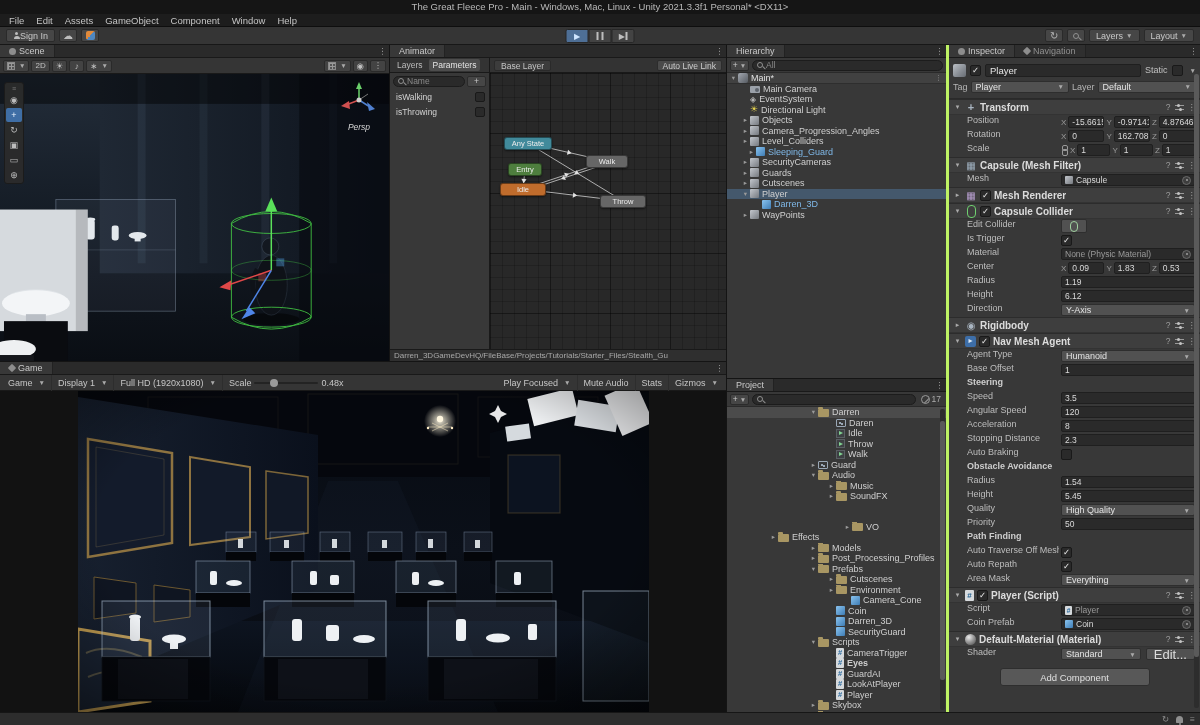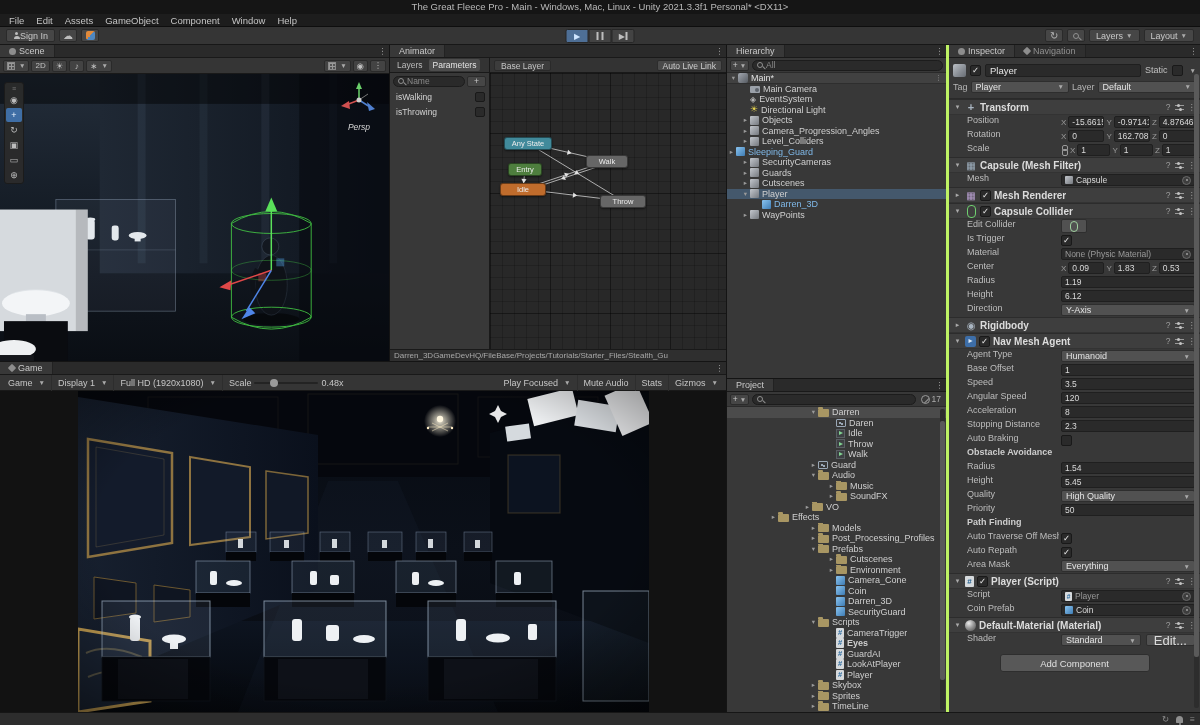--- a/index.html
+++ b/index.html
@@ -687,21 +687,21 @@
             <div class="trow" style="padding-left: 14px;">
               <span class="arrow">▸</span>
               <span class="ticon i-gameobject"></span>
               <span class="lbl">Camera_Progression_Angles</span>
             </div>
             <div class="trow" style="padding-left: 14px;">
               <span class="arrow">▸</span>
               <span class="ticon i-gameobject"></span>
               <span class="lbl">Level_Colliders</span>
             </div>
-            <div class="trow" style="padding-left: 0;">
+            <div class="trow" style="padding-left: 20px;">
               <span class="arrow">▸</span>
               <span class="ticon i-prefab"></span>
               <span class="lbl prefab">Sleeping_Guard</span>
             </div>
             <div class="trow" style="padding-left: 14px;">
               <span class="arrow">▸</span>
               <span class="ticon i-gameobject"></span>
               <span class="lbl">SecurityCameras</span>
             </div>
             <div class="trow" style="padding-left: 14px;">
@@ -789,21 +789,21 @@
             <div class="trow" style="padding-left: 100px;">
               <span class="arrow">▸</span>
               <span class="ticon i-folder"></span>
               <span class="lbl">Music</span>
             </div>
             <div class="trow" style="padding-left: 100px;">
               <span class="arrow">▸</span>
               <span class="ticon i-folder"></span>
               <span class="lbl">SoundFX</span>
             </div>
-            <div class="trow" style="padding-left: 76px;">
+            <div class="trow" style="padding-left: 116px; margin-top: 20px;">
               <span class="arrow">▸</span>
               <span class="ticon i-folder"></span>
               <span class="lbl">VO</span>
             </div>
             <div class="trow" style="padding-left: 42px;">
               <span class="arrow">▸</span>
               <span class="ticon i-folder"></span>
               <span class="lbl">Effects</span>
             </div>
             <div class="trow" style="padding-left: 82px;">
@@ -824,21 +824,21 @@
             <div class="trow" style="padding-left: 100px;">
               <span class="arrow">▸</span>
               <span class="ticon i-folder"></span>
               <span class="lbl">Cutscenes</span>
             </div>
             <div class="trow" style="padding-left: 100px;">
               <span class="arrow">▸</span>
               <span class="ticon i-folder"></span>
               <span class="lbl">Environment</span>
             </div>
-            <div class="trow" style="padding-left: 100px;">
+            <div class="trow" style="padding-left: 100px; margin-left: 15px;">
               <span class="arrow"></span>
               <span class="ticon i-prefab"></span>
               <span class="lbl">Camera_Cone</span>
             </div>
             <div class="trow" style="padding-left: 100px;">
               <span class="arrow"></span>
               <span class="ticon i-prefab"></span>
               <span class="lbl">Coin</span>
             </div>
             <div class="trow" style="padding-left: 100px;">
@@ -1113,20 +1113,23 @@
                   <span class="dda">▼</span>
                 </span>
               </span>
             </div>
             <div class="irow">
               <span class="plabel">Base Offset</span>
               <span class="pval">
                 <span class="fld">1</span>
               </span>
             </div>
+            <div class="irow subhead">
+              <span class="sublbl">Steering</span>
+            </div>
             <div class="irow">
               <span class="plabel">Speed</span>
               <span class="pval">
                 <span class="fld">3.5</span>
               </span>
             </div>
             <div class="irow">
               <span class="plabel">Angular Speed</span>
               <span class="pval">
                 <span class="fld">120</span>

